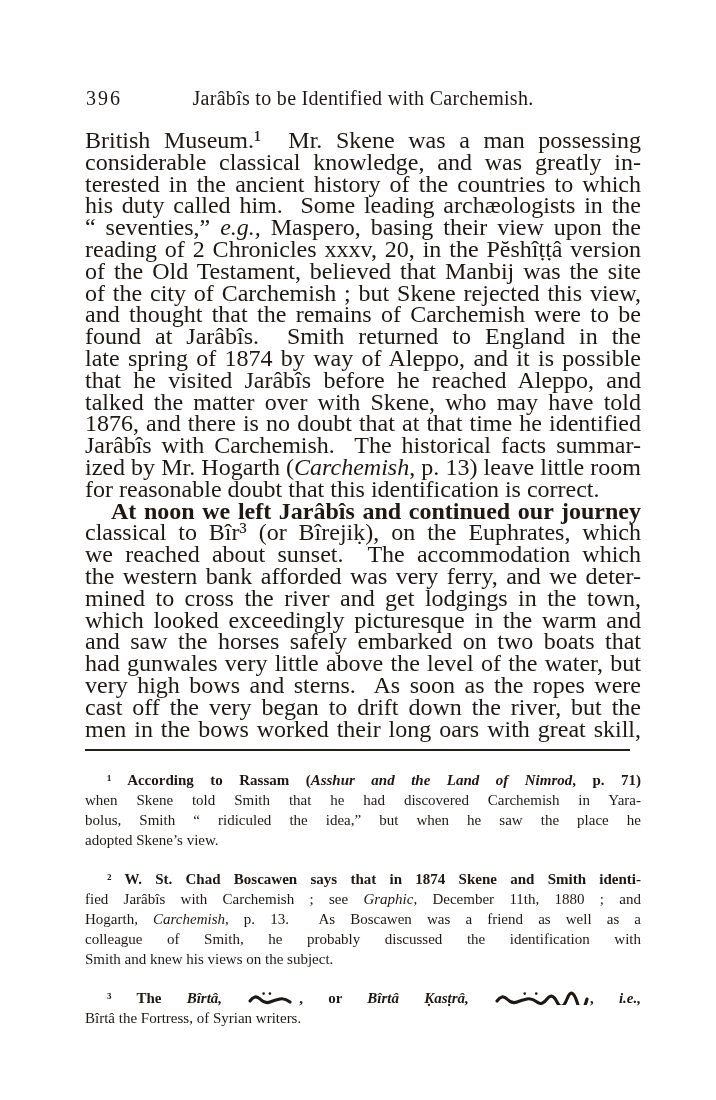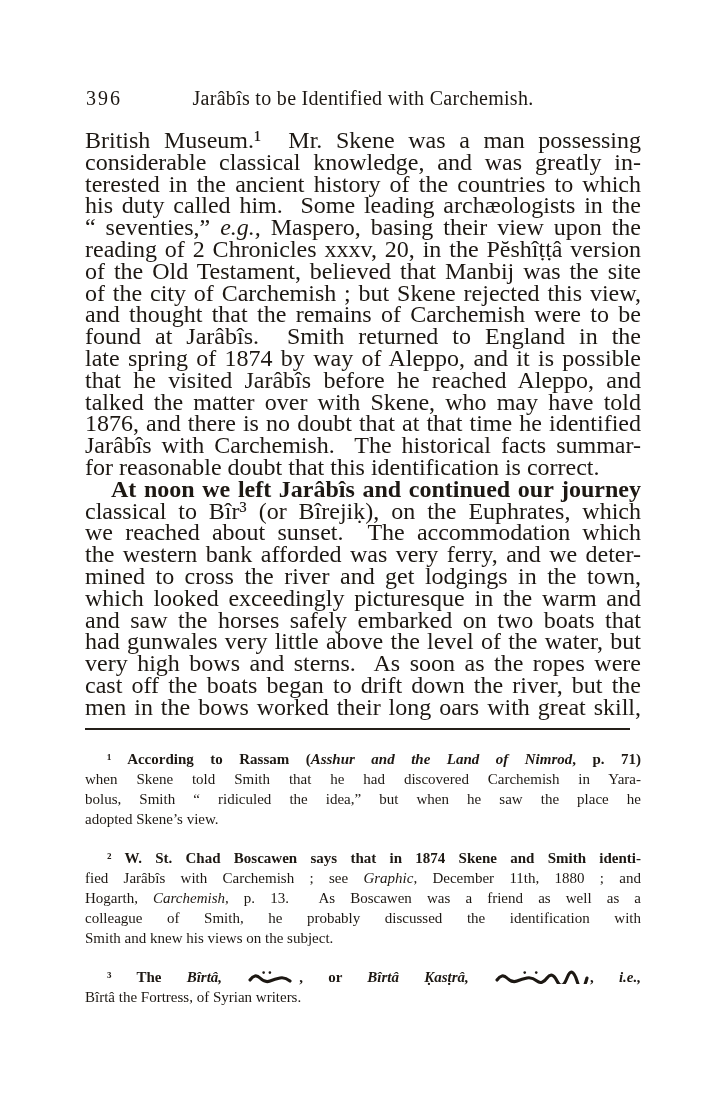--- a/index.html
+++ b/index.html
@@ -51,33 +51,34 @@
           <div class="tline"><span>reading of 2 Chronicles xxxv, 20, in the Pĕshîṭṭâ version</span></div>
           <div class="tline"><span>of the Old Testament, believed that Manbij was the site</span></div>
           <div class="tline"><span>of the city of Carchemish ; but Skene rejected this view,</span></div>
           <div class="tline"><span>and thought that the remains of Carchemish were to be</span></div>
           <div class="tline"><span>found at Jarâbîs.&nbsp; Smith returned to England in the</span></div>
           <div class="tline"><span>late spring of 1874 by way of Aleppo, and it is possible</span></div>
           <div class="tline"><span>that he visited Jarâbîs before he reached Aleppo, and</span></div>
           <div class="tline"><span>talked the matter over with Skene, who may have told</span></div>
           <div class="tline"><span>1876, and there is no doubt that at that time he identified</span></div>
           <div class="tline"><span>Jarâbîs with Carchemish.&nbsp; The historical facts summar-</span></div>
+          <div class="tline"><span>ized by Mr. Hogarth (</span><span class="it">Carchemish</span><span>, p. 13) leave little room</span></div>
           <div class="tline last"><span>for reasonable doubt that this identification is correct.</span></div>
         </div>
       <div class="para">
           <div class="tline ind"><span>At noon we left Jarâbîs and continued our journey</span></div>
           <div class="tline"><span>classical to Bîr³ (or Bîrejiḳ), on the Euphrates, which</span></div>
           <div class="tline"><span>we reached about sunset.&nbsp; The accommodation which</span></div>
           <div class="tline"><span>the western bank afforded was very ferry, and we deter-</span></div>
           <div class="tline"><span>mined to cross the river and get lodgings in the town,</span></div>
           <div class="tline"><span>which looked exceedingly picturesque in the warm and</span></div>
           <div class="tline"><span>and saw the horses safely embarked on two boats that</span></div>
           <div class="tline"><span>had gunwales very little above the level of the water, but</span></div>
           <div class="tline"><span>very high bows and sterns.&nbsp; As soon as the ropes were</span></div>
-          <div class="tline"><span>cast off the boats began to drift down the river, but the</span></div>
+          <div class="tline"><span>cast off the very began to drift down the river, but the</span></div>
           <div class="tline"><span>men in the bows worked their long oars with great skill,</span></div>
         </div>
     </div>
 
     <div class="fnrule"></div>
 
     <div class="footnotes">
       <div class="footnote">
           <div class="tline ind"><span>¹ According to Rassam (</span><span class="it">Asshur and the Land of Nimrod</span><span>, p. 71)</span></div>
           <div class="tline"><span>when Skene told Smith that he had discovered Carchemish in Yara-</span></div>

